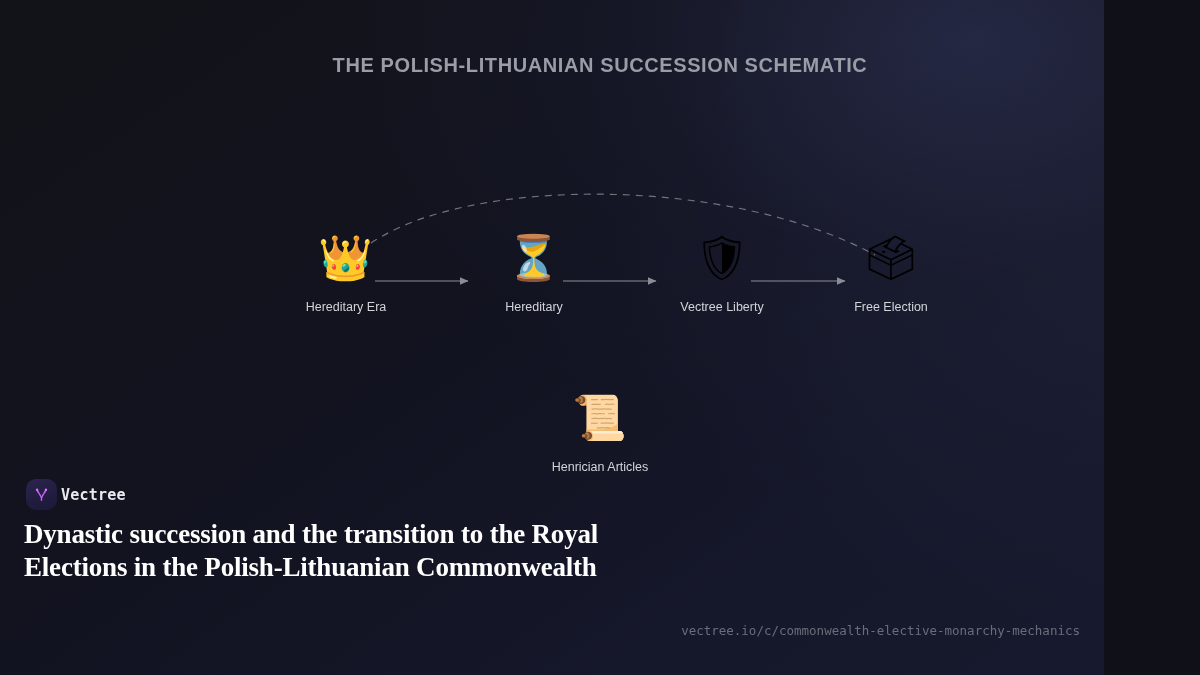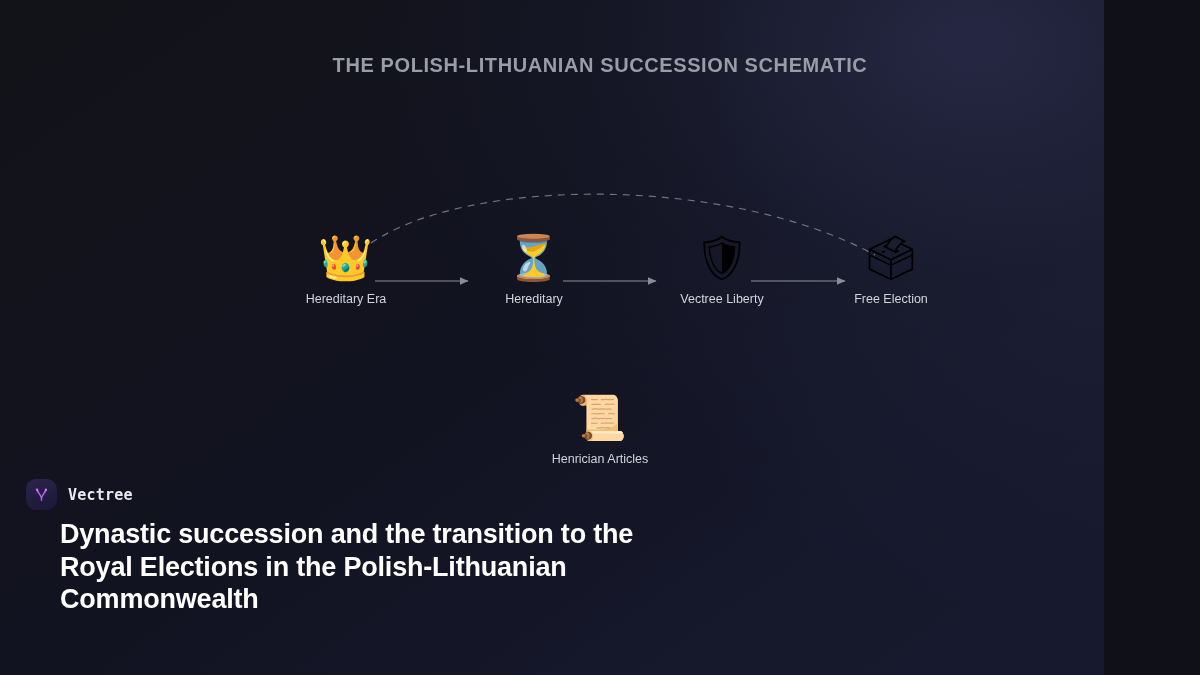--- a/index.html
+++ b/index.html
@@ -40,52 +40,51 @@
     text-align:center;
   }
   .node-icon {
     font-size:44px;
     line-height:52px;
     height:52px;
     font-family:"DejaVu Sans", sans-serif;
     user-select:none;
   }
   .node-label {
-    margin-top:8px;
+    margin-top:16px;
     font-size:12.5px;
     color:#d2d4da;
     white-space:nowrap;
     font-family:"Liberation Sans", sans-serif;
   }
 
   
   #brand {
     position:absolute; left:26px; top:479px;
-    display:flex; align-items:center; gap:11px;
+    display:flex; align-items:center; gap:4px;
   }
   #brand-logo {
     width:31px; height:31px; border-radius:10px;
     background:linear-gradient(160deg,#2c2550 0%,#221d40 55%,#1b1836 100%);
     display:flex; align-items:center; justify-content:center;
     flex:0 0 auto;
   }
   #brand-name {
     font-family:"DejaVu Sans Mono", monospace;
     font-size:15px; font-weight:bold;
     color:#e9eaef; letter-spacing:0.2px;
   }
   #headline {
     position:absolute; left:24px; top:518px; width:640px;
-    font-family:Liberation Sans, sans-serif;
+    font-family:Liberation Serif, serif;
     font-weight:bold;
     font-size:27px;
     line-height:32.5px;
     color:#ffffff;
     letter-spacing:-0.2px;
-    margin-left:36px;
   }
   #source-url {
     position:absolute; right:24px; top:623px;
     font-family:"DejaVu Sans Mono", monospace;
     font-size:12.5px;
     color:#6a6d79;
     white-space:nowrap;
   }
 </style>
 </head>
@@ -153,14 +152,15 @@
           <circle cx="6.4" cy="6.0" r="1.5"></circle>
           <circle cx="17.6" cy="6.0" r="1.5"></circle>
         </g>
       </svg>
     </div>
     <div id="brand-name">Vectree</div>
   </div>
 
   <div id="headline">Dynastic succession and the transition to the Royal Elections in the Polish-Lithuanian Commonwealth</div>
 
+  <div id="source-url">vectree.io/c/commonwealth-elective-monarchy-mechanics</div>
 
 </div>
 
 </body></html>

